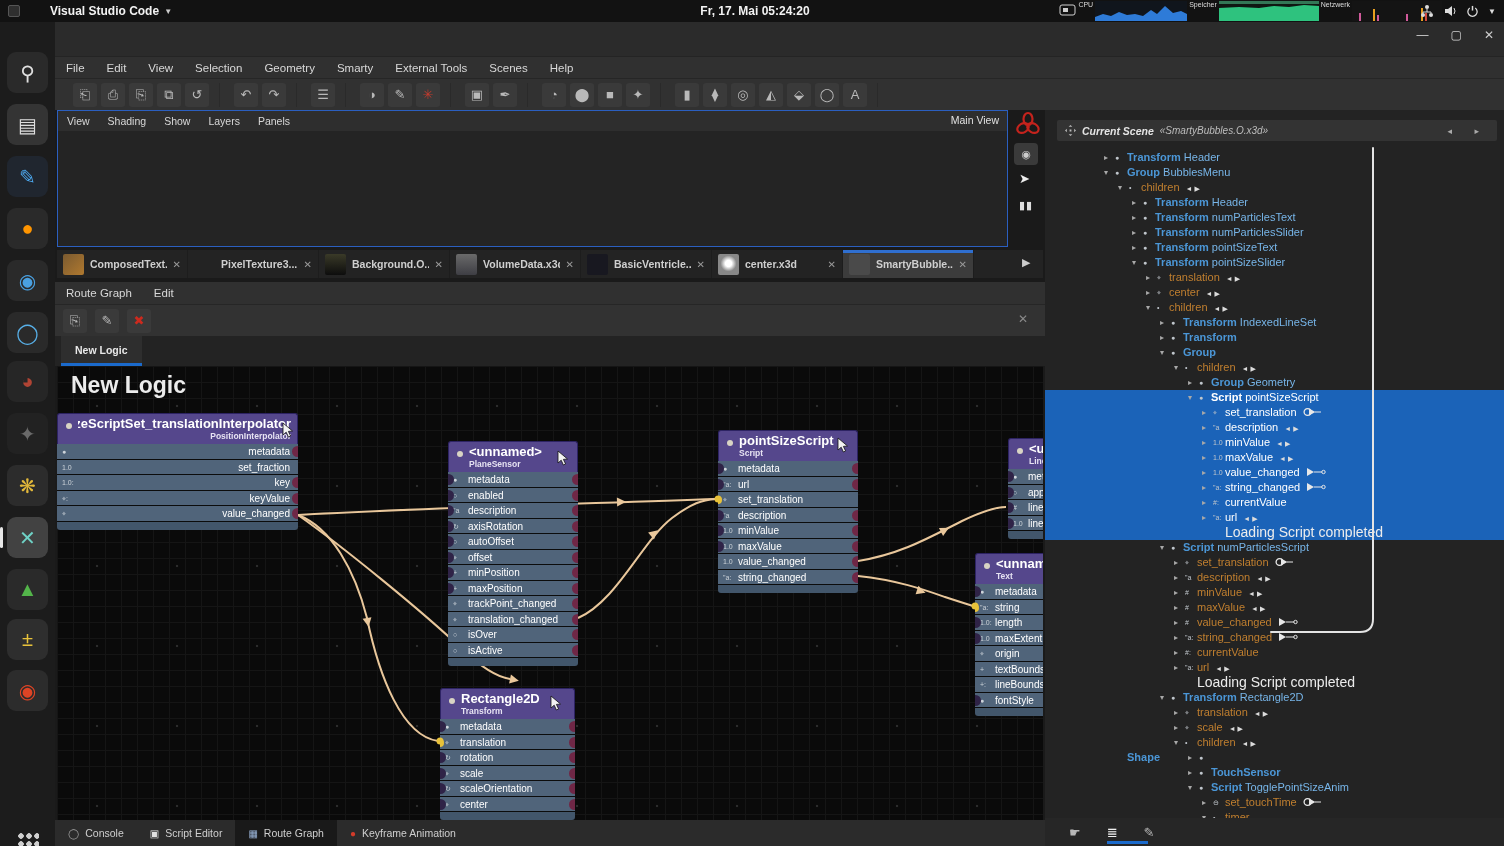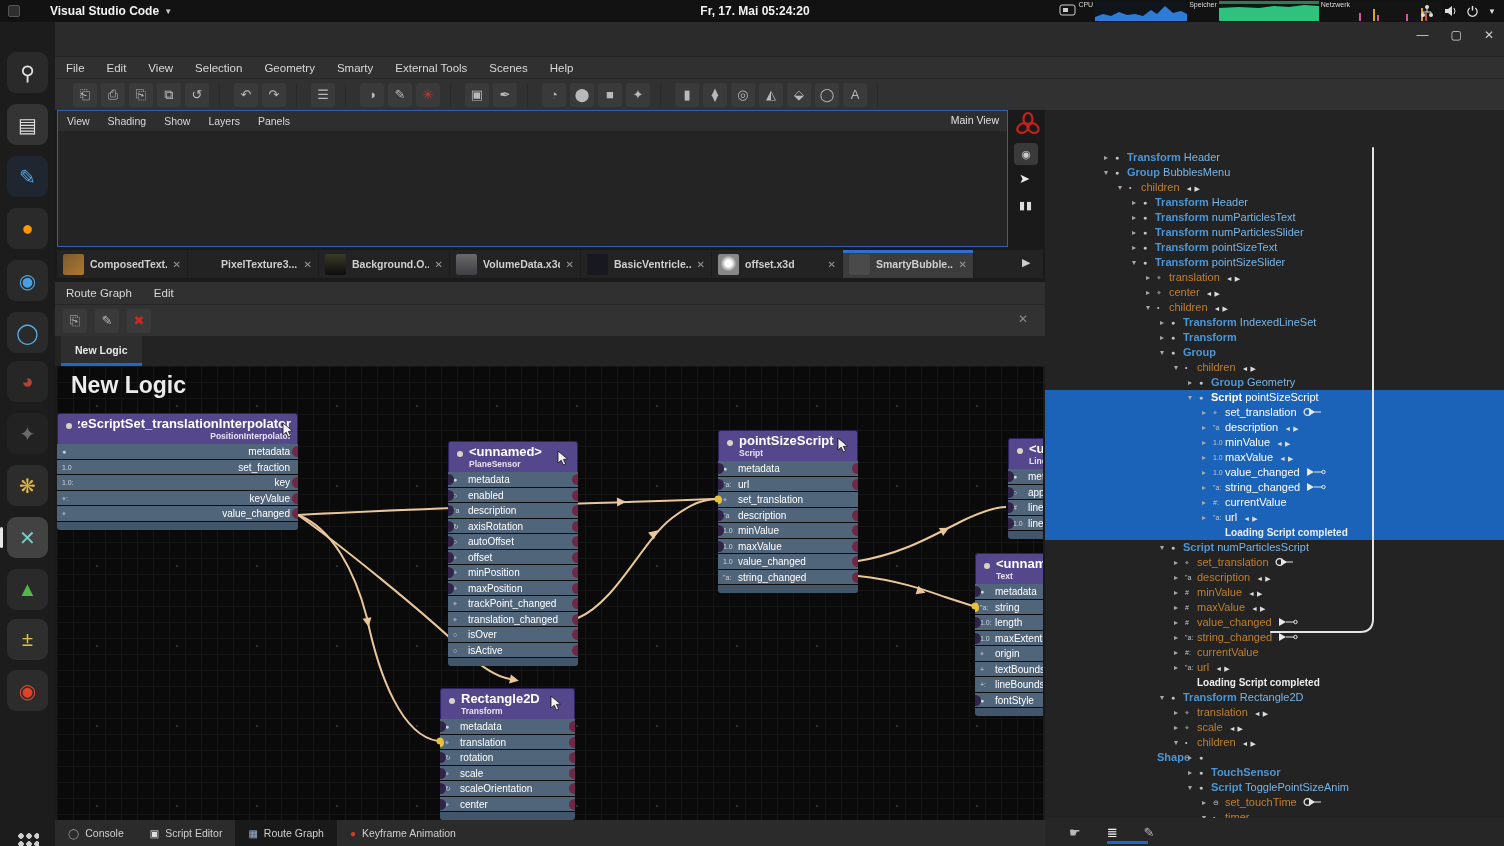--- a/index.html
+++ b/index.html
@@ -142,21 +142,21 @@
   #tree{position:absolute;left:0;top:40px;width:459px;height:668px;overflow:hidden}
   .trow{position:absolute;height:15px;line-height:15px;width:459px;font-size:11px;white-space:nowrap}
   .trow.sel{background:#1b63b8}
   .tarrow{position:absolute;color:#a8a8a8;font-size:8px;width:10px;text-align:center}
   .tic{position:absolute;font-size:7px;color:#c0c6cc;top:0}
   .ttype{font-weight:bold;color:#4b96d6}
   .tname{color:#77b5e8}
   .tfield{color:#c07f2f}
   .trow.sel .ttype,.trow.sel .tname,.trow.sel .tfield{color:#fff}
   .tclone{color:#dcdcdc;font-size:7px;letter-spacing:2px;margin-left:6px}
-  .tnote{font-weight:bold;color:#ececec;font-size:10px}
+  .tnote{font-weight:normal;color:#ececec;font-size:14px}
   #sb-footer{position:absolute;left:0;top:708px;width:459px;height:28px;background:#262626;display:flex;align-items:center;gap:26px;padding-left:24px}
   #sb-footer span{color:#b8b8b8;font-size:13px}
   #sb-footer span.on{color:#f0f0f0}
   #sb-underline{position:absolute;left:62px;top:731px;width:41px;height:3px;background:#1b6acb}
   svg.lay{position:absolute;left:0;top:0;pointer-events:none}
 </style>
 </head>
 <body>
 
 <div id="app">
@@ -361,21 +361,21 @@
         <span class="label">VolumeData.x3d</span>
         <span class="x">✕</span>
       </div>
       <div class="tab">
         <span class="thumb t5"></span>
         <span class="label">BasicVentricle...</span>
         <span class="x">✕</span>
       </div>
       <div class="tab">
         <span class="thumb t6"></span>
-        <span class="label">offset.x3d</span>
+        <span class="label">center.x3d</span>
         <span class="x">✕</span>
       </div>
       <div class="tab active">
         <span class="thumb t7"></span>
         <span class="label">SmartyBubble...</span>
         <span class="x">✕</span>
       </div>
     </div>
   <span id="taboverflow" style="position:absolute;left:1022px;top:256px;color:#ccc">▶</span>
 
@@ -525,20 +525,28 @@
         <span class="bb-ic" style="color: rgb(154, 180, 216);">▦</span>
         <span>Route Graph</span>
       </div>
       <div class="bb-item">
         <span class="bb-ic" style="color: rgb(210, 59, 42);">●</span>
         <span>Keyframe Animation</span>
       </div>
     </div>
 
   <div id="sidebar">
+    <div id="sb-header">
+      <svg width="11" height="11" viewBox="0 0 12 12">
+          <path d="M6,0 L8,2 H4 Z M6,12 L4,10 h4 Z M0,6 L2,4 v4 Z M12,6 L10,8 V4 Z M5,5 h2 v2 h-2 z" fill="#bbb"></path>
+        </svg>
+      <span class="tt">Current Scene</span>
+      <span class="ts">«SmartyBubbles.O.x3d»</span>
+      <span class="nav">◂ ▸</span>
+    </div>
     <div id="tree">
         <div class="trow" style="top: 0px;"><span class="tarrow" style="left: 56px;">▸</span><span class="tic" style="left: 70px;">●</span><span style="margin-left: 82px;"><span class="ttype">Transform</span><span class="tname"> Header</span></span></div>
         <div class="trow" style="top: 15px;"><span class="tarrow" style="left: 56px;">▾</span><span class="tic" style="left: 70px;">●</span><span style="margin-left: 82px;"><span class="ttype">Group</span><span class="tname"> BubblesMenu</span></span></div>
         <div class="trow" style="top: 30px;"><span class="tarrow" style="left: 70px;">▾</span><span class="tic" style="left: 84px;">•</span><span style="margin-left: 96px;"><span class="tfield">children</span><span class="tclone">◄▶</span></span></div>
         <div class="trow" style="top: 45px;"><span class="tarrow" style="left: 84px;">▸</span><span class="tic" style="left: 98px;">●</span><span style="margin-left: 110px;"><span class="ttype">Transform</span><span class="tname"> Header</span></span></div>
         <div class="trow" style="top: 60px;"><span class="tarrow" style="left: 84px;">▸</span><span class="tic" style="left: 98px;">●</span><span style="margin-left: 110px;"><span class="ttype">Transform</span><span class="tname"> numParticlesText</span></span></div>
         <div class="trow" style="top: 75px;"><span class="tarrow" style="left: 84px;">▸</span><span class="tic" style="left: 98px;">●</span><span style="margin-left: 110px;"><span class="ttype">Transform</span><span class="tname"> numParticlesSlider</span></span></div>
         <div class="trow" style="top: 90px;"><span class="tarrow" style="left: 84px;">▸</span><span class="tic" style="left: 98px;">●</span><span style="margin-left: 110px;"><span class="ttype">Transform</span><span class="tname"> pointSizeText</span></span></div>
         <div class="trow" style="top: 105px;"><span class="tarrow" style="left: 84px;">▾</span><span class="tic" style="left: 98px;">●</span><span style="margin-left: 110px;"><span class="ttype">Transform</span><span class="tname"> pointSizeSlider</span></span></div>
         <div class="trow" style="top: 120px;"><span class="tarrow" style="left: 98px;">▸</span><span class="tic" style="left: 112px;">⌖</span><span style="margin-left: 124px;"><span class="tfield">translation</span><span class="tclone">◄▶</span></span></div>
@@ -590,21 +598,21 @@
               <line x1="8" y1="5" x2="16" y2="5" stroke="#e8e8e8"></line>
               <circle cx="17.5" cy="5" r="1.7" fill="none" stroke="#e8e8e8"></circle>
             </svg></span></div>
         <div class="trow" style="top: 495px;"><span class="tarrow" style="left: 126px;">▸</span><span class="tic" style="left: 140px;">#:</span><span style="margin-left: 152px;"><span class="tfield">currentValue</span></span></div>
         <div class="trow" style="top: 510px;"><span class="tarrow" style="left: 126px;">▸</span><span class="tic" style="left: 140px;">"a:</span><span style="margin-left: 152px;"><span class="tfield">url</span><span class="tclone">◄▶</span></span></div>
         <div class="trow" style="top: 525px;"><span class="tnote" style="margin-left: 152px;">Loading Script completed</span></div>
         <div class="trow" style="top: 540px;"><span class="tarrow" style="left: 112px;">▾</span><span class="tic" style="left: 126px;">●</span><span style="margin-left: 138px;"><span class="ttype">Transform</span><span class="tname"> Rectangle2D</span></span></div>
         <div class="trow" style="top: 555px;"><span class="tarrow" style="left: 126px;">▸</span><span class="tic" style="left: 140px;">⌖</span><span style="margin-left: 152px;"><span class="tfield">translation</span><span class="tclone">◄▶</span></span></div>
         <div class="trow" style="top: 570px;"><span class="tarrow" style="left: 126px;">▸</span><span class="tic" style="left: 140px;">⌖</span><span style="margin-left: 152px;"><span class="tfield">scale</span><span class="tclone">◄▶</span></span></div>
         <div class="trow" style="top: 585px;"><span class="tarrow" style="left: 126px;">▾</span><span class="tic" style="left: 140px;">•</span><span style="margin-left: 152px;"><span class="tfield">children</span><span class="tclone">◄▶</span></span></div>
-        <div class="trow" style="top: 600px;"><span class="tarrow" style="left: 140px;">▸</span><span class="tic" style="left: 154px;">●</span><span style="margin-left: 112px;"><span class="ttype">Shape</span></span></div>
+        <div class="trow" style="top: 600px;"><span class="tarrow" style="left: 140px;">▸</span><span class="tic" style="left: 154px;">●</span><span style="margin-left: 82px;"><span class="ttype">Shape</span></span></div>
         <div class="trow" style="top: 615px;"><span class="tarrow" style="left: 140px;">▸</span><span class="tic" style="left: 154px;">●</span><span style="margin-left: 166px;"><span class="ttype">TouchSensor</span></span></div>
         <div class="trow" style="top: 630px;"><span class="tarrow" style="left: 140px;">▾</span><span class="tic" style="left: 154px;">●</span><span style="margin-left: 166px;"><span class="ttype">Script</span><span class="tname"> TogglePointSizeAnim</span></span></div>
         <div class="trow" style="top: 645px;"><span class="tarrow" style="left: 154px;">▸</span><span class="tic" style="left: 168px;">⊖</span><span style="margin-left: 180px;"><span class="tfield">set_touchTime</span><svg width="20" height="10" style="vertical-align:-1px;margin-left:6px">
               <circle cx="4.5" cy="5" r="3.4" fill="none" stroke="#e8e8e8" stroke-width="1.3"></circle>
               <polygon points="6,1.4 12.5,5 6,8.6" fill="#e8e8e8"></polygon>
               <line x1="12" y1="5" x2="18" y2="5" stroke="#e8e8e8"></line>
             </svg></span></div>
         <div class="trow" style="top: 660px;"><span class="tarrow" style="left: 154px;">▾</span><span class="tic" style="left: 168px;">•</span><span style="margin-left: 180px;"><span class="tfield">timer</span></span></div>
       </div>
     <svg id="routeline" class="lay" width="459" height="736">

